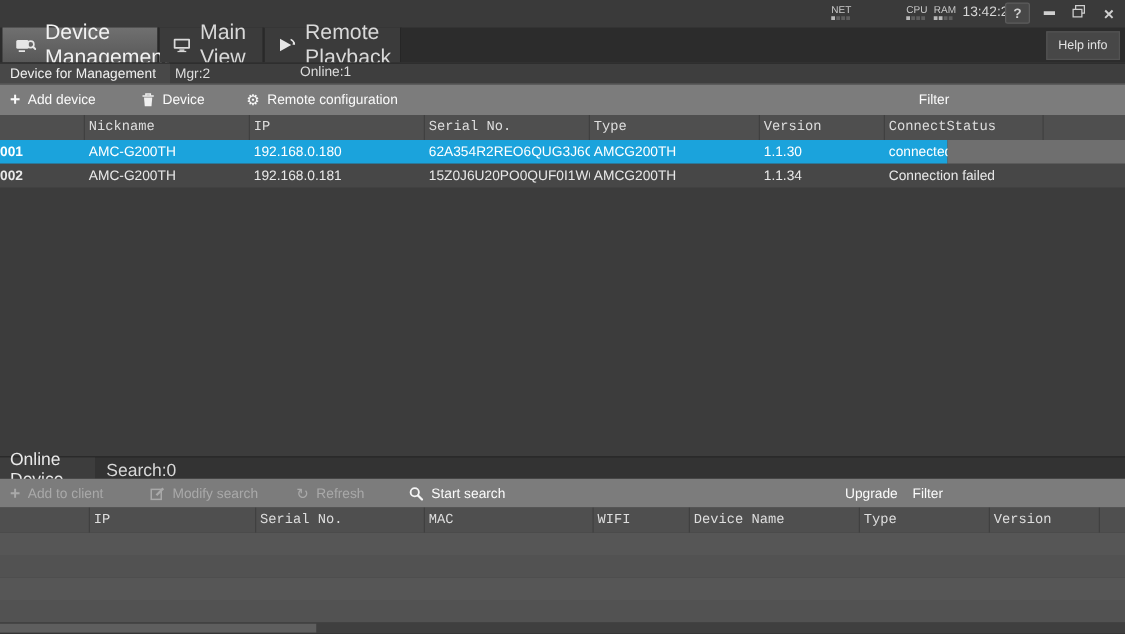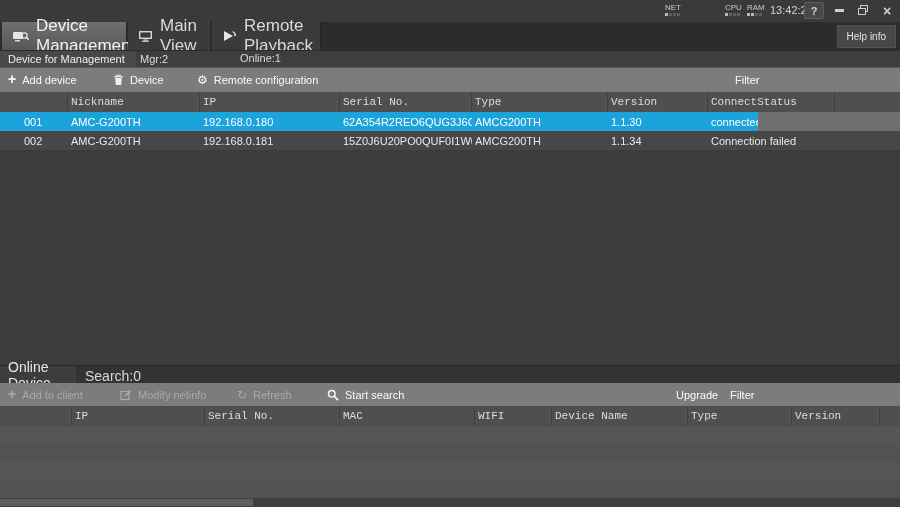--- a/index.html
+++ b/index.html
@@ -56,21 +56,21 @@
   .thead .hgrid { display:grid; height:100%; }
   .thead .hcell { display:flex; align-items:center; padding-left:3px; font-family:"Liberation Mono","DejaVu Sans Mono",monospace;
                   font-size:11px; color:#dedede; border-right:1px solid rgba(0,0,0,0.18); overflow:hidden; }
   .thead .hfill { flex:1; }
   .g1 { grid-template-columns:68px 132px 140px 132px 136px 100px 127px; width:758px; }
   .g2 { grid-template-columns:72px 133px 135px 135px 77px 136px 104px 88px; width:880px; }
 
   .trow { position:relative; height:19px; display:flex; font-size:11px; }
   .trow .rgrid { display:grid; height:100%; }
   .trow .cell { display:flex; align-items:center; padding-left:3px; white-space:nowrap; overflow:hidden; }
-  .trow .cell:first-child, .thead .hcell:first-child { padding-left:24px; }
+  .trow .cell:first-child, .thead .hcell:first-child { padding-left:0;font-weight:bold; }
   .row-sel .rgrid { background:var(--accent,#1ba3dc); color:#ffffff; }
   .row-sel .rfill { flex:1; background:#6f6f6f; }
   .row-alt { background:#474747; color:#e9e9e9; }
   .t1body { height:215px; background:#3c3c3c; }
 
   
   .onlinebar { position:relative; height:18px; background:#333333; border-top:1px solid #272727; font-size:14px; }
   .onlinebar .seg { position:absolute; left:0; top:0; height:100%; width:76px; background:#3d3d3d; display:flex; align-items:center; padding-left:8px; color:#e8e8e8; }
   .onlinebar .search { position:absolute; left:85px; top:2px; color:#d8d8d8; }
 
@@ -245,21 +245,21 @@
       <span class="plus">+</span>
       <span>Add to client</span>
     </div>
     <div class="titem dim" style="left:120px">
       <span class="ticon">
         <svg width="12" height="12" viewBox="0 0 12 12">
             <rect x="1" y="2.5" width="8" height="8" fill="none" stroke="#a9a9a9" stroke-width="1.2"></rect>
             <path d="M4.5 6.5 L10 1 L11.3 2.3 L5.8 7.8 Z" fill="#a9a9a9"></path>
           </svg>
       </span>
-      <span>Modify netinfo</span>
+      <span>Modify search</span>
     </div>
     <div class="titem dim" style="left:237px">
       <span class="uni">↻</span>
       <span>Refresh</span>
     </div>
     <div class="titem" style="left:327px">
       <span class="ticon">
         <svg width="12" height="12" viewBox="0 0 12 12">
             <circle cx="4.8" cy="4.8" r="3.3" fill="none" stroke="#f5f5f5" stroke-width="1.5"></circle>
             <line x1="7.4" y1="7.4" x2="10.6" y2="10.6" stroke="#f5f5f5" stroke-width="1.8" stroke-linecap="round"></line>

